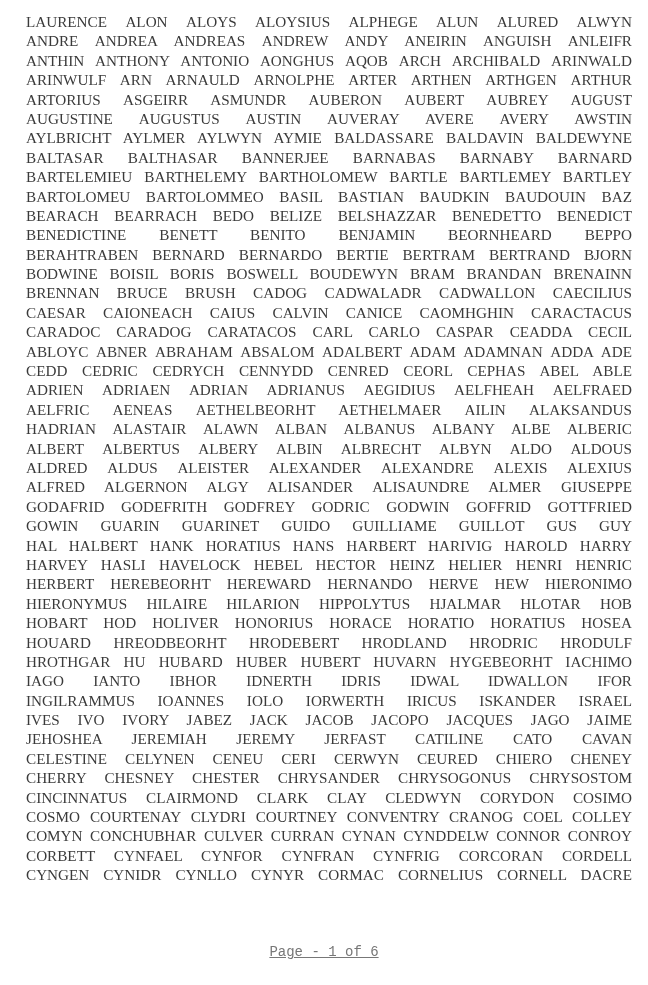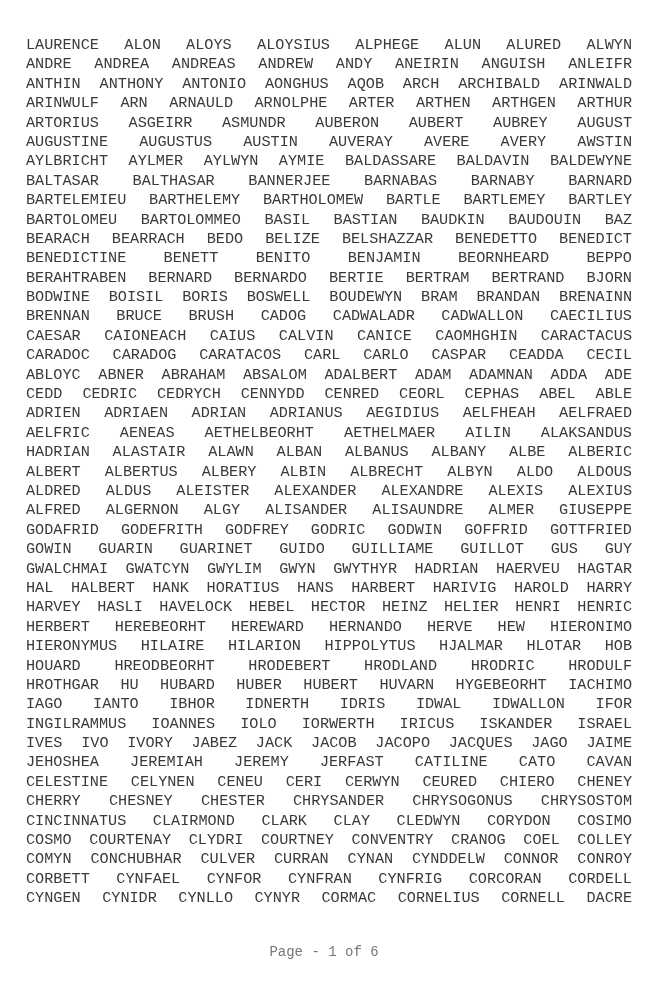--- a/index.html
+++ b/index.html
@@ -1,30 +1,30 @@
 <!DOCTYPE html>
 <html><head>
 <meta charset="utf-8">
 <style>
   html, body { margin: 0; padding: 0; background: #ffffff; }
   body { width: 648px; height: 985px; position: relative; overflow: hidden; }
   .page {
     position: absolute; left: 26px; top: 12px; width: 606px;
-    font-family: Liberation Mono, monospace;
-    font-size: 15.2px; color: #3a3a3a; letter-spacing: 0; margin-top: 24px;
+    font-family: Liberation Serif, serif;
+    font-size: 15.2px; color: #3a3a3a; letter-spacing: 0;
   }
   .line {
     height: 19.4px; line-height: 19.4px;
     text-align: justify; text-align-last: justify;
     white-space: normal; overflow: hidden;
   }
   .footer {
     position: absolute; top: 944px; left: 0; width: 648px; text-align: center;
     font-family: "Liberation Mono", "DejaVu Sans Mono", monospace;
-    font-size: 14px; color: #777777;
+    font-size: 14px; color: #777777; text-decoration: underline;
   }
 </style>
 </head>
 <body>
 
 <div class="page">
   <div class="line">LAURENCE ALON ALOYS ALOYSIUS ALPHEGE ALUN ALURED ALWYN</div>
   <div class="line">ANDRE ANDREA ANDREAS ANDREW ANDY ANEIRIN ANGUISH ANLEIFR</div>
   <div class="line">ANTHIN ANTHONY ANTONIO AONGHUS AQOB ARCH ARCHIBALD ARINWALD</div>
   <div class="line">ARINWULF ARN ARNAULD ARNOLPHE ARTER ARTHEN ARTHGEN ARTHUR</div>
@@ -44,25 +44,25 @@
   <div class="line">ABLOYC ABNER ABRAHAM ABSALOM ADALBERT ADAM ADAMNAN ADDA ADE</div>
   <div class="line">CEDD CEDRIC CEDRYCH CENNYDD CENRED CEORL CEPHAS ABEL ABLE</div>
   <div class="line">ADRIEN ADRIAEN ADRIAN ADRIANUS AEGIDIUS AELFHEAH AELFRAED</div>
   <div class="line">AELFRIC AENEAS AETHELBEORHT AETHELMAER AILIN ALAKSANDUS</div>
   <div class="line">HADRIAN ALASTAIR ALAWN ALBAN ALBANUS ALBANY ALBE ALBERIC</div>
   <div class="line">ALBERT ALBERTUS ALBERY ALBIN ALBRECHT ALBYN ALDO ALDOUS</div>
   <div class="line">ALDRED ALDUS ALEISTER ALEXANDER ALEXANDRE ALEXIS ALEXIUS</div>
   <div class="line">ALFRED ALGERNON ALGY ALISANDER ALISAUNDRE ALMER GIUSEPPE</div>
   <div class="line">GODAFRID GODEFRITH GODFREY GODRIC GODWIN GOFFRID GOTTFRIED</div>
   <div class="line">GOWIN GUARIN GUARINET GUIDO GUILLIAME GUILLOT GUS GUY</div>
-  <div class="line">GWALCHMAI GWATCYN GWYLIM GWYN GWYTHYR HADRIAN HAERVEU HAGTAR</div>
   <div class="line">HAL HALBERT HANK HORATIUS HANS HARBERT HARIVIG HAROLD HARRY</div>
   <div class="line">HARVEY HASLI HAVELOCK HEBEL HECTOR HEINZ HELIER HENRI HENRIC</div>
   <div class="line">HERBERT HEREBEORHT HEREWARD HERNANDO HERVE HEW HIERONIMO</div>
   <div class="line">HIERONYMUS HILAIRE HILARION HIPPOLYTUS HJALMAR HLOTAR HOB</div>
+  <div class="line">HOBART HOD HOLIVER HONORIUS HORACE HORATIO HORATIUS HOSEA</div>
   <div class="line">HOUARD HREODBEORHT HRODEBERT HRODLAND HRODRIC HRODULF</div>
   <div class="line">HROTHGAR HU HUBARD HUBER HUBERT HUVARN HYGEBEORHT IACHIMO</div>
   <div class="line">IAGO IANTO IBHOR IDNERTH IDRIS IDWAL IDWALLON IFOR</div>
   <div class="line">INGILRAMMUS IOANNES IOLO IORWERTH IRICUS ISKANDER ISRAEL</div>
   <div class="line">IVES IVO IVORY JABEZ JACK JACOB JACOPO JACQUES JAGO JAIME</div>
   <div class="line">JEHOSHEA JEREMIAH JEREMY JERFAST CATILINE CATO CAVAN</div>
   <div class="line">CELESTINE CELYNEN CENEU CERI CERWYN CEURED CHIERO CHENEY</div>
   <div class="line">CHERRY CHESNEY CHESTER CHRYSANDER CHRYSOGONUS CHRYSOSTOM</div>
   <div class="line">CINCINNATUS CLAIRMOND CLARK CLAY CLEDWYN CORYDON COSIMO</div>
   <div class="line">COSMO COURTENAY CLYDRI COURTNEY CONVENTRY CRANOG COEL COLLEY</div>

